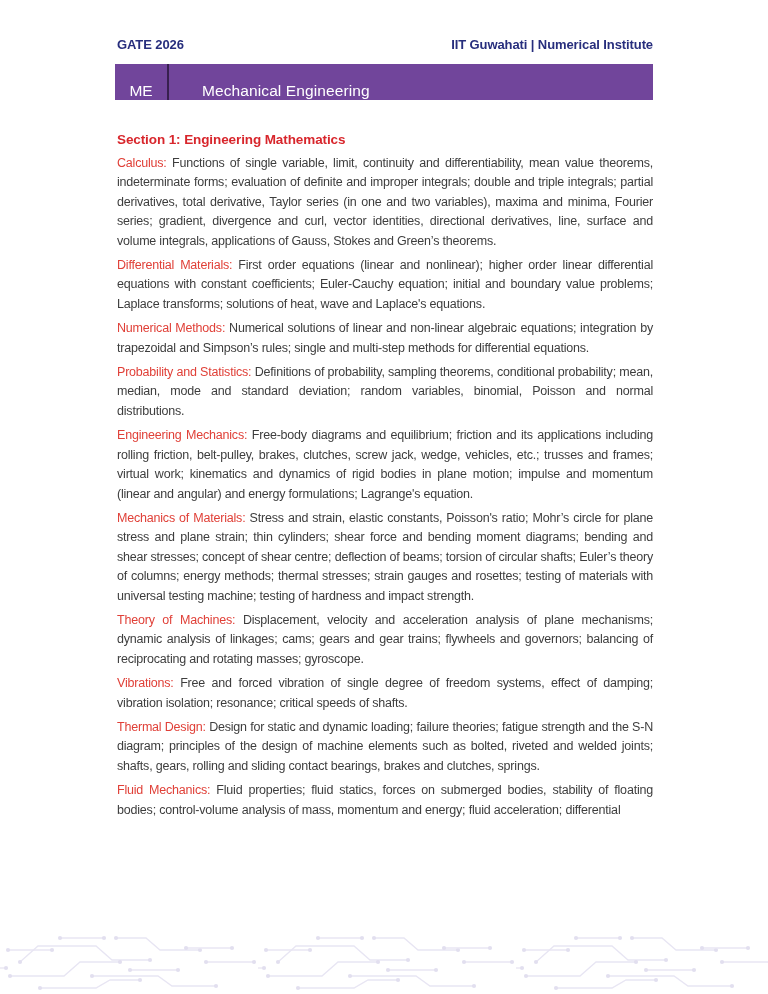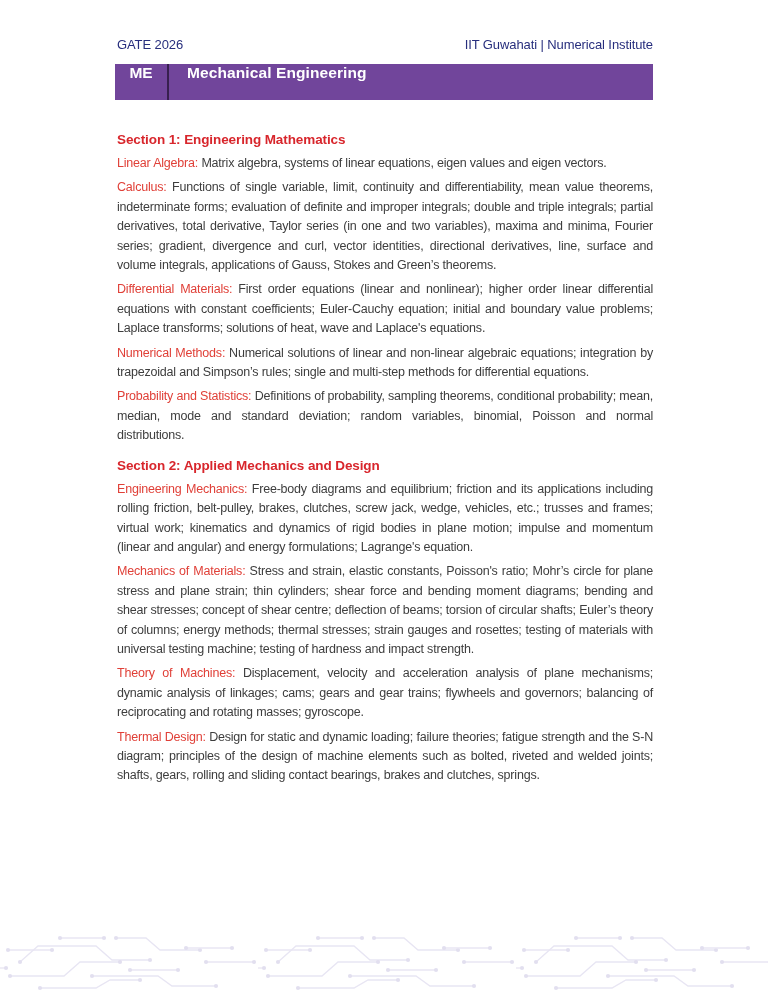--- a/index.html
+++ b/index.html
@@ -17,32 +17,32 @@
   body{
     width:768px;height:994px;
     background:#ffffff;
     font-family:"Liberation Sans", sans-serif;
     position:relative;
     overflow:hidden;
   }
   .page-header{
     position:absolute;top:37px;left:117px;width:536px;
     display:flex;justify-content:space-between;align-items:baseline;
-    font-size:13px;font-weight:normal;color:var(--header-text);
+    font-size:13px;font-weight:bold;color:var(--header-text);
     letter-spacing:-0.1px;
   }
   .banner{
     position:absolute;top:64px;left:115px;width:538px;height:36px;
     background:var(--banner-bg);
-    display:flex;align-items:flex-start;
-    color:var(--banner-text);font-weight:bold;font-size:15.5px;
+    display:flex;align-items:flex-end;
+    color:var(--banner-text);font-weight:normal;font-size:15.5px;
   }
   .banner .code{width:52px;text-align:center;}
   .banner .divider{width:2px;align-self:stretch;background:var(--banner-divider);}
-  .banner .title{padding-left:18px;letter-spacing:0.1px;}
+  .banner .title{padding-left:33px;letter-spacing:0.1px;}
   main{
     position:absolute;top:112px;left:117px;width:536px;
   }
   h2.section-heading{
     color:var(--section-heading);
     font-size:13.5px;font-weight:bold;
     margin:12px 0 7px 0;
     letter-spacing:-0.1px;
   }
   h2.section-heading:first-child{margin-top:20px;}
@@ -69,43 +69,43 @@
 
 <div class="banner">
   <div class="code">ME</div>
   <div class="divider"></div>
   <div class="title">Mechanical Engineering</div>
 </div>
 
 <main>
   <h2 class="section-heading">Section 1: Engineering Mathematics</h2>
 
-  <p class="topic"><span class="label">Linear Algebra: </span><span>Matrix algebra, systems of linear equations, eigen values and eigen vectors.</span></p>
 
   <p class="topic"><span class="label">Calculus: </span><span>Functions of single variable, limit, continuity and differentiability, mean value theorems, indeterminate forms; evaluation of definite and improper integrals; double and triple integrals; partial derivatives, total derivative, Taylor series (in one and two variables), maxima and minima, Fourier series; gradient, divergence and curl, vector identities, directional derivatives, line, surface and volume integrals, applications of Gauss, Stokes and Green’s theorems.</span></p>
 
   <p class="topic"><span class="label">Differential Materials: </span><span>First order equations (linear and nonlinear); higher order linear differential equations with constant coefficients; Euler-Cauchy equation; initial and boundary value problems; Laplace transforms; solutions of heat, wave and Laplace's equations.</span></p>
 
 
   <p class="topic"><span class="label">Numerical Methods: </span><span>Numerical solutions of linear and non-linear algebraic equations; integration by trapezoidal and Simpson’s rules; single and multi-step methods for differential equations.</span></p>
 
   <p class="topic"><span class="label">Probability and Statistics: </span><span>Definitions of probability, sampling theorems, conditional probability; mean, median, mode and standard deviation; random variables, binomial, Poisson and normal distributions.</span></p>
 
-  <h2 class="section-heading">Section 2: Applied Mechanics and Design</h2>
 
   <p class="topic"><span class="label">Engineering Mechanics: </span><span>Free-body diagrams and equilibrium; friction and its applications including rolling friction, belt-pulley, brakes, clutches, screw jack, wedge, vehicles, etc.; trusses and frames; virtual work; kinematics and dynamics of rigid bodies in plane motion; impulse and momentum (linear and angular) and energy formulations; Lagrange's equation.</span></p>
 
   <p class="topic"><span class="label">Mechanics of Materials: </span><span>Stress and strain, elastic constants, Poisson's ratio; Mohr’s circle for plane stress and plane strain; thin cylinders; shear force and bending moment diagrams; bending and shear stresses; concept of shear centre; deflection of beams; torsion of circular shafts; Euler’s theory of columns; energy methods; thermal stresses; strain gauges and rosettes; testing of materials with universal testing machine; testing of hardness and impact strength.</span></p>
 
   <p class="topic"><span class="label">Theory of Machines: </span><span>Displacement, velocity and acceleration analysis of plane mechanisms; dynamic analysis of linkages; cams; gears and gear trains; flywheels and governors; balancing of reciprocating and rotating masses; gyroscope.</span></p>
 
+  <p class="topic"><span class="label">Vibrations: </span><span>Free and forced vibration of single degree of freedom systems, effect of damping; vibration isolation; resonance; critical speeds of shafts.</span></p>
 
   <p class="topic"><span class="label">Thermal Design: </span><span>Design for static and dynamic loading; failure theories; fatigue strength and the S-N diagram; principles of the design of machine elements such as bolted, riveted and welded joints; shafts, gears, rolling and sliding contact bearings, brakes and clutches, springs.</span></p>
 
 
+  <p class="topic"><span class="label">Fluid Mechanics: </span><span>Fluid properties; fluid statics, forces on submerged bodies, stability of floating bodies; control-volume analysis of mass, momentum and energy; fluid acceleration; differential</span></p>
 </main>
 
 <svg class="footer-pattern" viewBox="0 0 768 66" xmlns="http://www.w3.org/2000/svg" aria-hidden="true">
   <defs>
     <marker id="dot" viewBox="0 0 4 4" refX="2" refY="2" markerWidth="4" markerHeight="4">
       <circle cx="2" cy="2" r="1.6" fill="#d9d5ea"></circle>
     </marker>
     <g id="ct" fill="none" stroke="#e0ddef" stroke-width="1.3">
       <path d="M8 18 H52" marker-start="url(#dot)" marker-end="url(#dot)"></path>
       <path d="M20 30 L38 14 H96 L112 28 H150" marker-start="url(#dot)" marker-end="url(#dot)"></path>

